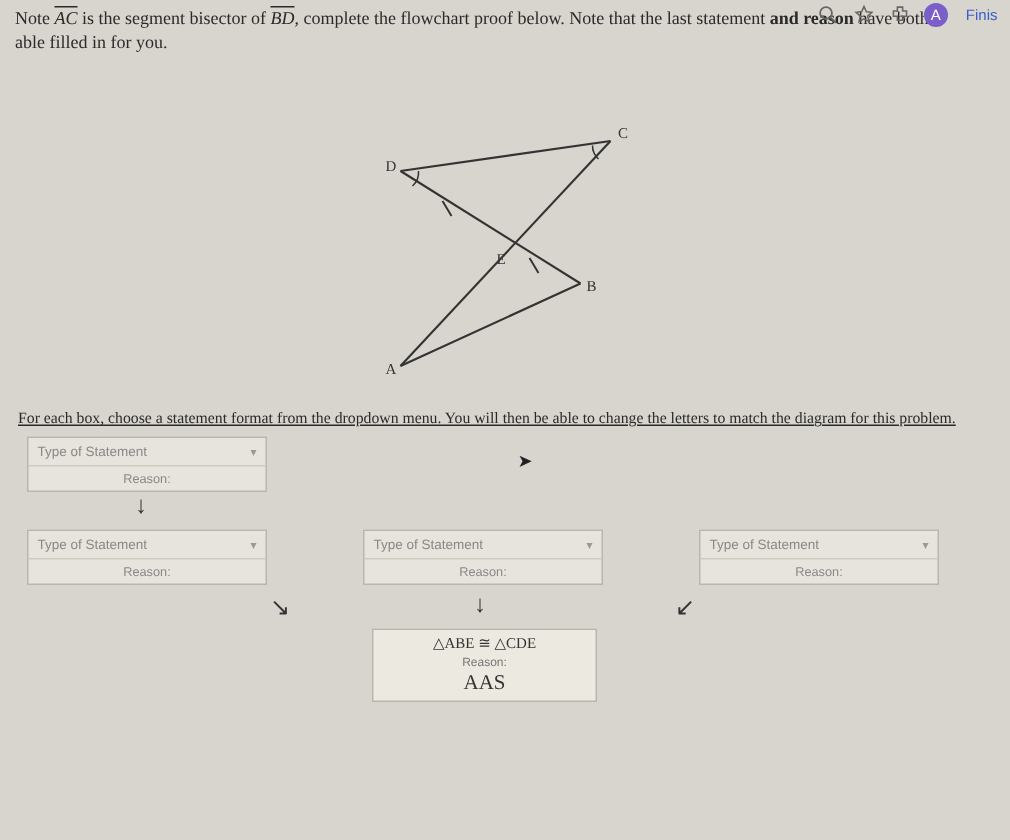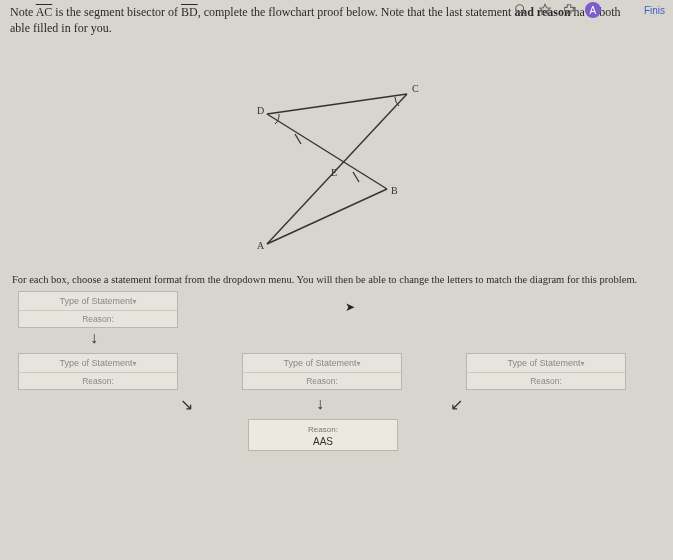--- a/index.html
+++ b/index.html
@@ -38,57 +38,57 @@
       color: #fff;
       font-size: 10px;
       display: flex;
       align-items: center;
       justify-content: center;
     }
     .finish-btn {
       font-size: 10px;
       color: #3a5fc9;
       padding: 2px 4px;
-      margin-left: 31px;
     }
     .prompt {
       padding: 4px 10px 0 10px;
       font-size: 12px;
       line-height: 1.35;
     }
-    .bar-over { text-decoration: overline; }
+    .bar-over { text-decoration: overline; font-style: italic; }
     .figure-area {
       width: 100%;
       display: flex;
       justify-content: center;
       margin-top: 8px;
     }
     .figure-area svg { width: 220px; height: 220px; }
     .pt-label { font: 10px "Times New Roman", serif; fill: #333; }
     .instr {
       font-size: 10.5px;
       padding: 10px 12px 6px 12px;
+      text-decoration: underline;
     }
     .flow {
       position: relative;
       width: 100%;
       height: 190px;
       font-family: Arial, sans-serif;
     }
     .box {
       position: absolute;
       border: 1px solid #b8b6ae;
       background: #e6e4dc;
       width: 160px;
       font-size: 9px;
       color: #888;
     }
     .box .stmt {
       display: flex;
-      justify-content: center;
+      justify-content: space-between;
       align-items: center;
       padding: 4px 6px;
       border-bottom: 1px solid #ccc9c0;
     }
     .box .caret { font-size: 8px; color: #999; }
     .box .reason {
       text-align: center;
       padding: 3px 4px;
       font-size: 8.5px;
       color: #888;
@@ -211,17 +211,18 @@
       <span class="caret">▾</span>
     </div>
     <div class="reason">Reason:</div>
   </div>
 
   <span class="arrow" style="left:180px; top:104px;">↘</span>
   <span class="arrow" style="left:316px; top:104px;">↓</span>
   <span class="arrow" style="left:450px; top:104px;">↙</span>
 
   <div class="final-box" style="left:248px; top:128px;">
+    <div>△ABE ≅ △CDE</div>
     <div class="fr">Reason:</div>
-    <div class="fr" style="color:#333;font-family:Liberation Sans, sans-serif;font-size:10px;">AAS</div>
+    <div class="fr" style="color:#333;font-family:Liberation Serif, serif;font-size:14px;">AAS</div>
   </div>
 
 </div>
 
 </body></html>

